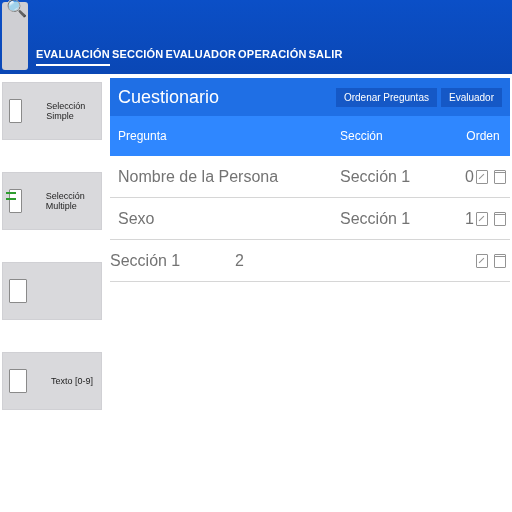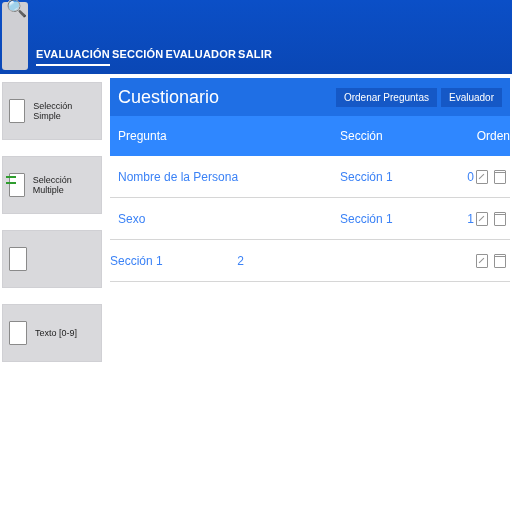--- a/index.html
+++ b/index.html
@@ -7,60 +7,61 @@
 
   .topbar{height:74px;background:linear-gradient(#0b4fc7,#0a47b5);position:relative;display:flex;align-items:flex-end;padding:0 0 8px 36px}
   .topbar .tab-icon{position:absolute;left:2px;top:2px;width:26px;height:68px;background:#cfcfd3;border-radius:3px 3px 3px 3px}
   .topbar .mag{position:absolute;left:6px;top:0;width:18px;height:18px;color:#fff;font-size:17px;line-height:18px}
   .menu{display:flex;gap:2px;color:#fff;font-weight:700;font-size:11px;letter-spacing:.2px}
   .menu .item{cursor:pointer}
   .menu .item.active{color:#fff;border-bottom:2px solid #fff;padding-bottom:4px;}
 
   .layout{display:flex;height:calc(512px - 74px)}
   .sidebar{width:110px;background:#fff}
-  .side-card{height:58px;margin:6px 2px 16px 2px;background:#d9d9dc;display:flex;align-items:center;gap:8px;padding:0 6px;border:1px solid #d0d0d4}
+  .side-card{height:58px;margin:6px 2px 32px 2px;background:#d9d9dc;display:flex;align-items:center;gap:24px;padding:0 6px;border:1px solid #d0d0d4}
   .side-card:first-child{margin-top:8px}
   .side-icon{width:18px;height:24px;background:#fff;border:1px solid #8a8a8a;position:relative;border-radius:1px}
   .side-icon.multi::before,.side-icon.multi::after{content:"";position:absolute;width:10px;height:2px;background:#2e9d2e;left:-4px}
   .side-icon.multi::before{top:2px}
   .side-icon.multi::after{top:8px}
   .side-label{font-size:9px;color:#222}
 
   .main{flex:1;display:flex;flex-direction:column;padding:4px 2px 15px 6px}
   .title-row{display:flex;align-items:center;justify-content:space-between;background:#1f6fe5;color:#fff;height:38px;padding:0 8px}
   .title-row h2{font-weight:400;font-size:18px}
   .title-actions{display:flex;gap:4px}
   .chip{background:#1558c6;color:#fff;font-size:10px;padding:4px 8px;border-radius:0;cursor:pointer}
   .cols{display:flex;background:#2f87ff;color:#fff;font-size:12px;height:40px;align-items:center}
   .col-q{flex:0 0 230px;padding-left:8px}
   .col-s{flex:0 0 110px}
-  .col-o{flex:1;text-align:right;padding-left:6px}
+  .col-o{flex:1;text-align:center;padding-left:6px}
 
   .rows{}
-  .row{display:flex;align-items:center;height:42px;border-bottom:1px solid #d6d6d6;font-size:12px;color:#3b82f6}
+  .row{display:flex;align-items:center;height:42px;border-bottom:1px solid #d6d6d6;font-size:16px;color:#737373}
   .row .c-q{flex:0 0 230px;padding-left:8px}
   .row .c-s{flex:0 0 110px}
   .row .c-o{flex:0 0 26px;text-align:right;padding-right:2px}
   .row .c-a{flex:1;display:flex;justify-content:flex-end;gap:6px;padding-right:4px}
   .ic{width:12px;height:14px;cursor:pointer;opacity:.7}
   .ic.edit{border:1px solid #666;border-radius:1px;position:relative}
   .ic.edit::after{content:"";position:absolute;width:7px;height:1px;background:#666;transform:rotate(-45deg);left:1px;top:5px}
   .ic.del{border:1px solid #666;border-radius:1px;position:relative}
   .ic.del::before{content:"";position:absolute;width:10px;height:1px;background:#666;left:0;top:1px}
 </style>
 </head>
 <body>
 
 <div class="topbar">
   <div class="tab-icon"></div>
   <div class="mag">🔍</div>
   <div class="menu">
     <span class="item active">EVALUACIÓN</span>
     <span class="item">SECCIÓN</span>
     <span class="item">EVALUADOR</span>
+    <span class="item">OPERACIÓN</span>
     <span class="item">SALIR</span>
   </div>
 </div>
 
 <div class="layout">
   <div class="sidebar">
     <div class="side-card">
       <div class="side-icon"></div>
       <span class="side-label">Selección Simple</span>
     </div>

